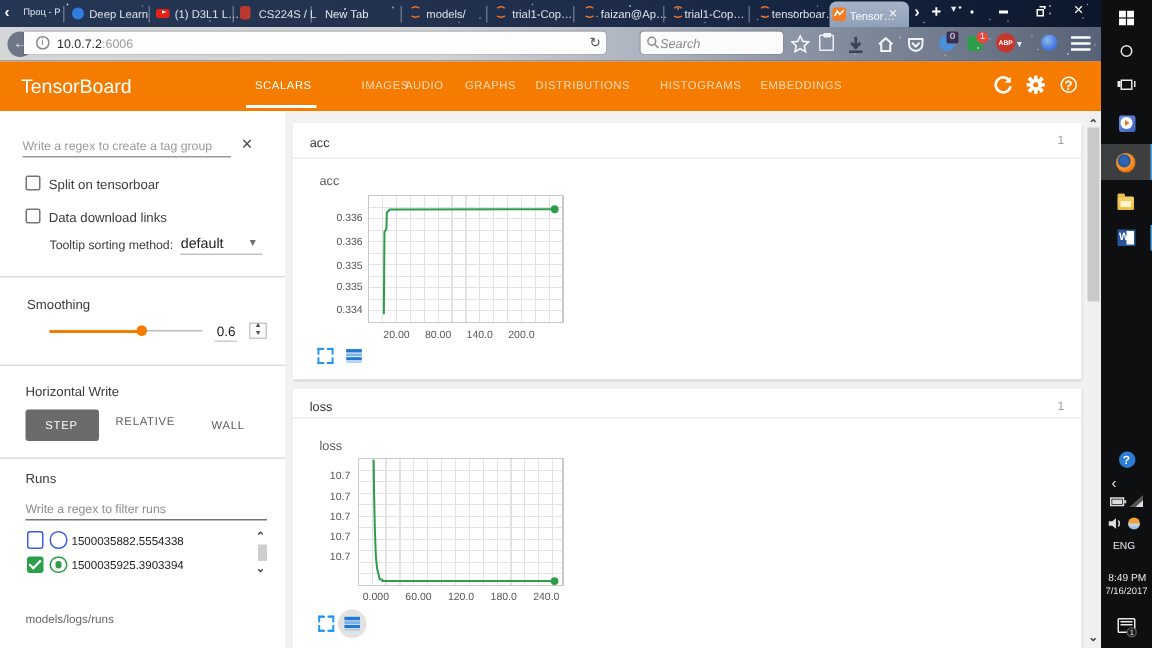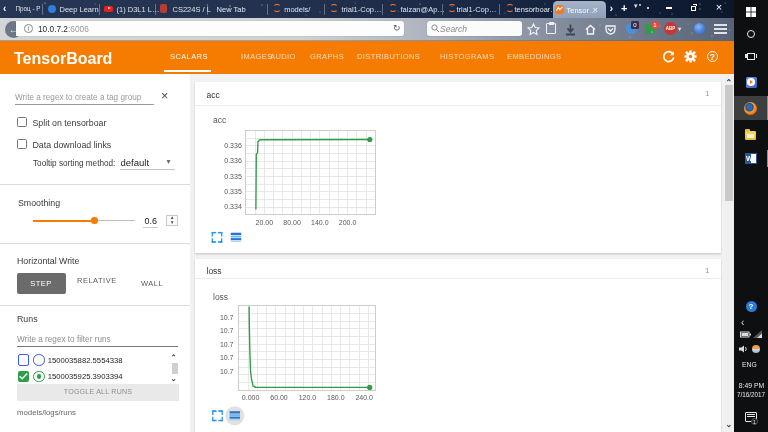--- a/index.html
+++ b/index.html
@@ -99,21 +99,21 @@
         <g stroke="#fafbfc" stroke-width="1.7">
           <line x1="1" y1="2" x2="14" y2="2"></line>
           <line x1="1" y1="6" x2="14" y2="6"></line>
           <line x1="1" y1="10" x2="14" y2="10"></line>
         </g>
       </svg>
   <div class="abs" style="left:0;top:21.5px;width:736px;height:1px;background:rgba(90,100,120,0.45)"></div>
 </div>
 
 <div class="abs" style="left:0;top:40.5px;width:736px;height:33px;background:#f57c00">
-  <div class="abs" style="left:14px;top:9px;color:#fff;font-size:16px;font-weight:bold">TensorBoard</div>
+  <div class="abs" style="left:14px;top:9px;color:#fff;font-size:13px;font-weight:normal">TensorBoard</div>
   <div class="navitem" style="left:170px;color:#fff">SCALARS</div>
   <div class="abs" style="left:163.5px;top:29px;width:47px;height:2.5px;background:#fff"></div>
   <div class="navitem" style="left:241px">IMAGES</div>
   <div class="navitem" style="left:270px">AUDIO</div>
   <div class="navitem" style="left:310px">GRAPHS</div>
   <div class="navitem" style="left:357px">DISTRIBUTIONS</div>
   <div class="navitem" style="left:440px">HISTOGRAMS</div>
   <div class="navitem" style="left:507px">EMBEDDINGS</div>
   <svg class="abs" style="left:661.5px;top:9.7px" width="13" height="13">
         <path d="M11.2,4.2 A5,5 0 1 0 11.7,7.5" fill="none" stroke="#fff" stroke-width="1.7"></path>
@@ -179,21 +179,20 @@
   <div class="abs" style="left:17.6px;top:297.1px;width:11.6px;height:11.6px;background:#2e9d49;border-radius:2px"></div>
   <svg class="abs" style="left:19.2px;top:299.5px" width="9" height="7">
         <polyline points="0.5,3.2 3.2,5.8 8.2,0.6" fill="none" stroke="#fff" stroke-width="1.5"></polyline>
       </svg>
   <div class="abs" style="left:33.3px;top:297.1px;width:11.6px;height:11.6px;border:1.6px solid #2e9d49;border-radius:50%;box-sizing:border-box"></div>
   <div class="abs" style="left:37.1px;top:300.9px;width:4.2px;height:4.2px;border-radius:50%;background:#2e9d49"></div>
   <div class="abs" style="left:47.7px;top:298.3px;font-size:7.7px;color:#1d1d1d">1500035925.3903394</div>
   <div class="abs" style="left:170.5px;top:279px;color:#444;font-size:7.5px;font-weight:bold">⌃</div>
   <div class="abs" style="left:171.5px;top:289px;width:6.5px;height:11.5px;background:#cfcfcf"></div>
   <div class="abs" style="left:170.5px;top:300px;color:#444;font-size:7.5px;font-weight:bold">⌄</div>
-  <div class="abs" style="left:17px;top:310.3px;width:162px;height:17.5px;background:#e9e9e9;color:#8f8f8f;font-size:7.1px;letter-spacing:0.2px;text-align:center;line-height:17.5px">TOGGLE ALL RUNS</div>
   <div class="abs" style="left:17px;top:334px;font-size:7.8px;color:#666">models/logs/runs</div>
 </div>
 
 <div class="abs" style="left:194.5px;top:82.4px;width:526px;height:170.8px;background:#fff;box-shadow:0 1px 2px rgba(0,0,0,0.2)">
   <div class="abs" style="left:12px;top:7.5px;font-size:8.5px;color:#333">acc</div>
   <div class="abs" style="right:11px;top:7px;font-size:8px;color:#9e9e9e">1</div>
   <div class="abs" style="left:0;top:22.3px;width:526px;height:1px;background:#ececec"></div>
   <div class="abs" style="left:18.5px;top:32.5px;font-size:8.5px;color:#5a5a5a">acc</div>
 </div>
 <div class="abs" style="left:194.5px;top:258.9px;width:526px;height:173.1px;background:#fff;box-shadow:0 1px 2px rgba(0,0,0,0.2)">

